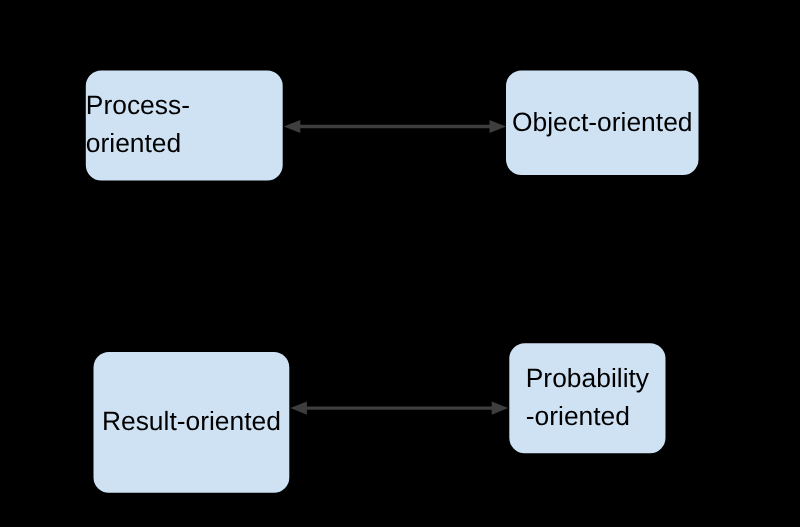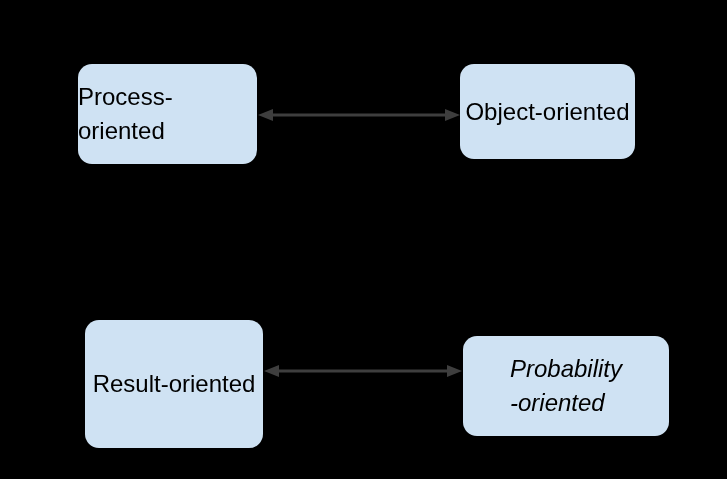--- a/index.html
+++ b/index.html
@@ -28,21 +28,21 @@
   .node-label {
     color: var(--node-text, #000000);
     font-size: 24px;
     line-height: 1.4;
     text-align: left;
     white-space: pre-line;
   }
   #node-process     { left: 78px;  top: 64px;  width: 179px; height: 100px; }
   #node-object      { left: 460px; top: 64px;  width: 175px; height: 95px; }
   #node-result      { left: 85px;  top: 320px; width: 178px; height: 128px; }
-  #node-probability { left: 463px; top: 336px; width: 206px; height: 100px; font-style: italic; }
+  #node-probability { left: 463px; top: 312px; width: 142px; height: 100px; }
   .edges-overlay {
     position: absolute;
     left: 0;
     top: 0;
     width: 727px;
     height: 479px;
     pointer-events: none;
   }
   .arrow-line {
     stroke: var(--arrow, #3e3e3e);

